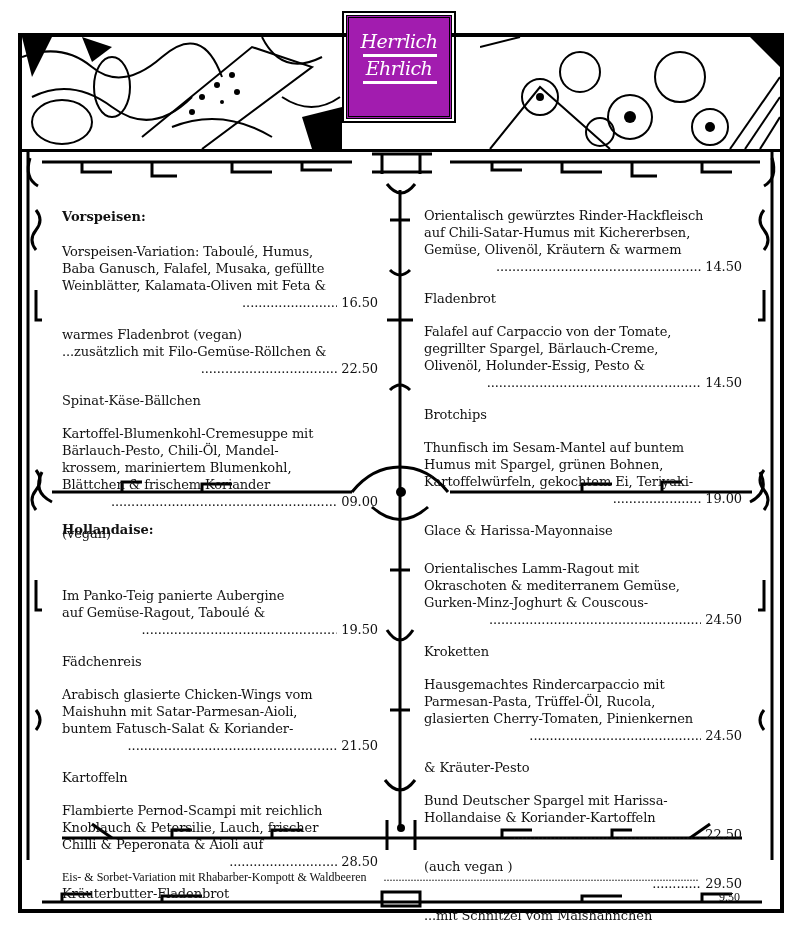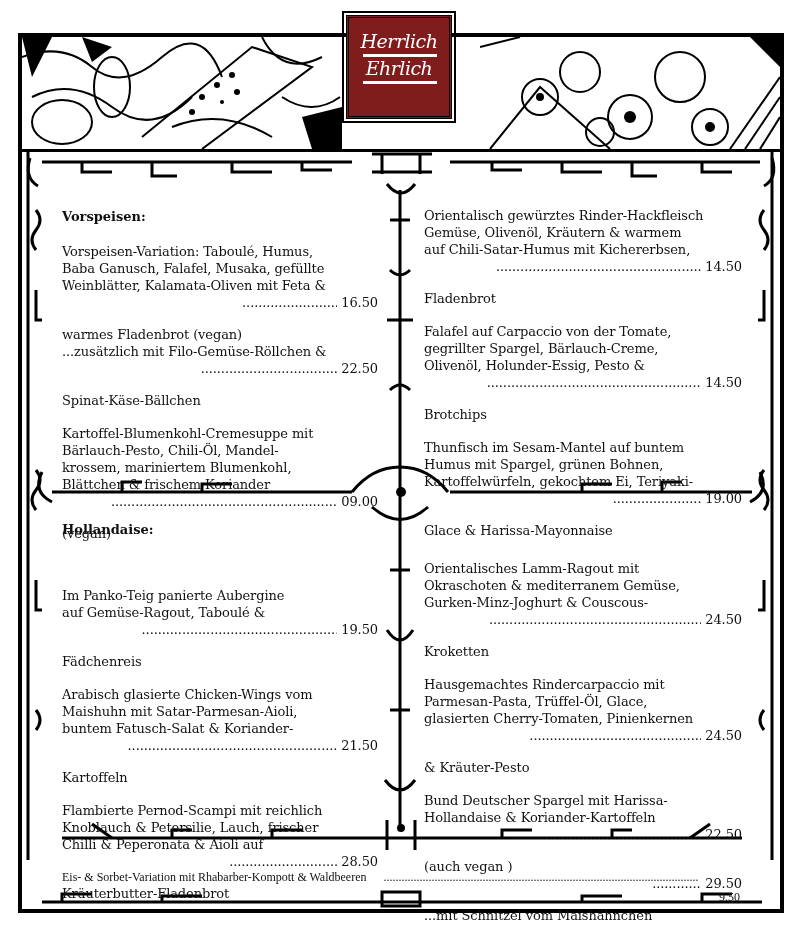--- a/index.html
+++ b/index.html
@@ -6,21 +6,21 @@
   body { width:800px; height:951px; position:relative; overflow:hidden;
          font-family:"DejaVu Serif", serif; color:#111; }
   .frame { position:absolute; left:18px; top:33px; width:766px; height:880px;
            border:4px solid #000; box-sizing:border-box; }
   .header-art { position:absolute; left:22px; top:37px; width:758px; height:112px;
                 border-bottom:3px solid #000; overflow:hidden; }
   .art-left, .art-right { position:absolute; top:0; height:112px; }
   .art-left { left:0; width:320px; }
   .art-right { right:0; width:300px; }
   .logo { position:absolute; left:346px; top:15px; width:106px; height:104px;
-          background:#7f1d1d; border:3px double #000; outline:2px solid #000; outline-offset:2px;
+          background:#a21caf; border:3px double #000; outline:2px solid #000; outline-offset:2px;
           box-sizing:border-box; color:#fff; text-align:center; }
   .logo .l1, .logo .l2 { font-family:"DejaVu Serif", serif; font-style:italic; font-size:19px;
           letter-spacing:-0.5px; display:block; }
   .logo .l1 { margin-top:12px; }
   .logo .l2 { }
   .logo .bar { display:block; height:3px; background:#fff; margin:2px 12px 0 14px; position:relative; }
   .ornament { position:absolute; }
   .side { position:absolute; top:150px; width:24px; height:710px; }
   .side.left { left:24px; }
   .side.right { right:24px; }
@@ -218,22 +218,22 @@
         <span class="txt">(vegan)</span>
         <span class="dots"></span>
         <span class="price">09.00</span>
       </span>
   </div>
 </div>
 
 <div class="col menu" style="left:424px;top:207px;width:318px">
   <div class="item">
     <span class="line">Orientalisch gewürztes Rinder-Hackfleisch</span>
+    <span class="line">auf Chili-Satar-Humus mit Kichererbsen,</span>
     <span class="line">Gemüse, Olivenöl, Kräutern &amp; warmem</span>
-    <span class="line">auf Chili-Satar-Humus mit Kichererbsen,</span>
     <span class="last">
         <span class="txt">Fladenbrot</span>
         <span class="dots"></span>
         <span class="price">14.50</span>
       </span>
   </div>
   <div class="item">
     <span class="line">Falafel auf Carpaccio von der Tomate,</span>
     <span class="line">gegrillter Spargel, Bärlauch-Creme,</span>
     <span class="line">Olivenöl, Holunder-Essig, Pesto &amp;</span>
@@ -295,21 +295,21 @@
     <span class="line">Okraschoten &amp; mediterranem Gemüse,</span>
     <span class="line">Gurken-Minz-Joghurt &amp; Couscous-</span>
     <span class="last">
         <span class="txt">Kroketten</span>
         <span class="dots"></span>
         <span class="price">24.50</span>
       </span>
   </div>
   <div class="item">
     <span class="line">Hausgemachtes Rindercarpaccio mit</span>
-    <span class="line">Parmesan-Pasta, Trüffel-Öl, Glace,</span>
+    <span class="line">Parmesan-Pasta, Trüffel-Öl, Rucola,</span>
     <span class="line">glasierten Cherry-Tomaten, Pinienkernen</span>
     <span class="last">
         <span class="txt">&amp; Kräuter-Pesto</span>
         <span class="dots"></span>
         <span class="price">24.50</span>
       </span>
   </div>
   <div class="item">
     <span class="line">Bund Deutscher Spargel mit Harissa-</span>
     <span class="line">Hollandaise &amp; Koriander-Kartoffeln</span>

